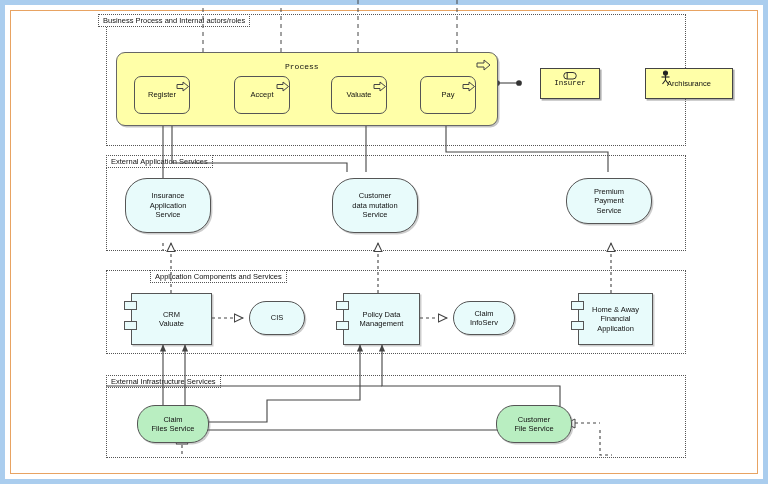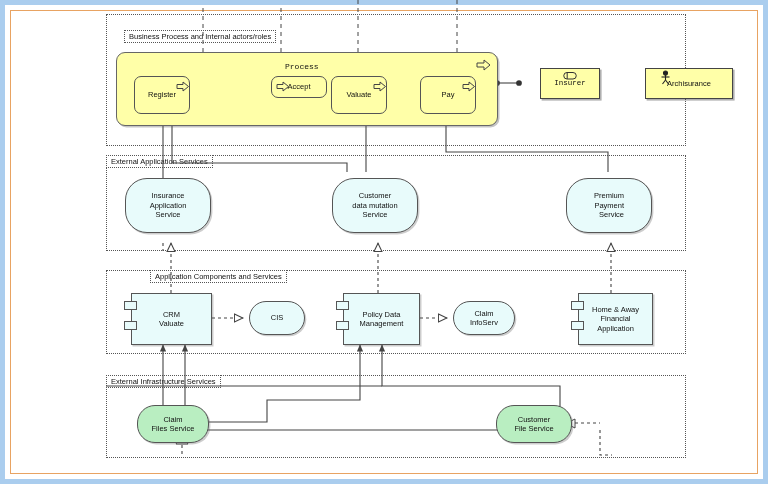--- a/index.html
+++ b/index.html
@@ -55,21 +55,21 @@
 </head>
 <body>
 
 <div id="frame">
   <div id="frame-inner"></div>
 </div>
 
 <div id="canvas">
 
   <div class="band" style="left:106px;top:14px;width:580px;height:132px;"></div>
-  <div class="band-label" style="left:124px;top:14px;margin-top:16px;">Business Process and Internal actors/roles</div>
+  <div class="band-label" style="left:98px;top:14px;">Business Process and Internal actors/roles</div>
 
   <div class="band" style="left:106px;top:155px;width:580px;height:96px;"></div>
   <div class="band-label" style="left:106px;top:155px;">External Application Services</div>
 
   <div class="band" style="left:106px;top:270px;width:580px;height:84px;"></div>
   <div class="band-label" style="left:106px;top:270px;margin-left:44px;">Application Components and Services</div>
 
   <div class="band" style="left:106px;top:375px;width:580px;height:83px;"></div>
   <div class="band-label" style="left:106px;top:375px;">External Infrastructure Services</div>
 
@@ -152,21 +152,21 @@
     <path d="M1,5 L8,5 L8,2 L14,7 L8,12 L8,9 L1,9 z" fill="#ffffa8" stroke="#444" stroke-width="1"></path>
   </svg>
 
   <div class="node biz-proc" style="left:134px;top:76px;width:56px;height:38px;">
     <span class="node-label">Register</span>
   </div>
   <svg width="18" height="14" style="left:176px;top:80px;">
     <path d="M1,4.5 L7,4.5 L7,2 L12.5,6.5 L7,11 L7,8.5 L1,8.5 z" fill="#ffffa8" stroke="#444" stroke-width="1"></path>
     </svg>
 
-  <div class="node biz-proc" style="left:234px;top:76px;width:56px;height:22px;margin-left:37px;">
+  <div class="node biz-proc" style="left:234px;top:76px;width:56px;height:38px;">
     <span class="node-label">Accept</span>
   </div>
   <svg width="18" height="14" style="left:276px;top:80px;">
     <path d="M1,4.5 L7,4.5 L7,2 L12.5,6.5 L7,11 L7,8.5 L1,8.5 z" fill="#ffffa8" stroke="#444" stroke-width="1"></path>
     </svg>
 
   <div class="node biz-proc" style="left:331px;top:76px;width:56px;height:38px;">
     <span class="node-label">Valuate</span>
   </div>
   <svg width="18" height="14" style="left:373px;top:80px;">
@@ -206,21 +206,21 @@
 Application
 Service</span>
   </div>
 
   <div class="node app-svc" style="left:332px;top:178px;width:86px;height:55px;">
     <span class="node-label">Customer
 data mutation
 Service</span>
   </div>
 
-  <div class="node app-svc" style="left:566px;top:178px;width:86px;height:55px;text-align:right;">
+  <div class="node app-svc" style="left:566px;top:178px;width:86px;height:46px;">
     <span class="node-label">Premium
 Payment
 Service</span>
   </div>
 
   <div class="node app-comp" style="left:131px;top:293px;width:81px;height:52px;">
     <span class="node-label">CRM
 Valuate</span>
   </div>
   <div class="ctab" style="left:124px;top:301px;"></div>

